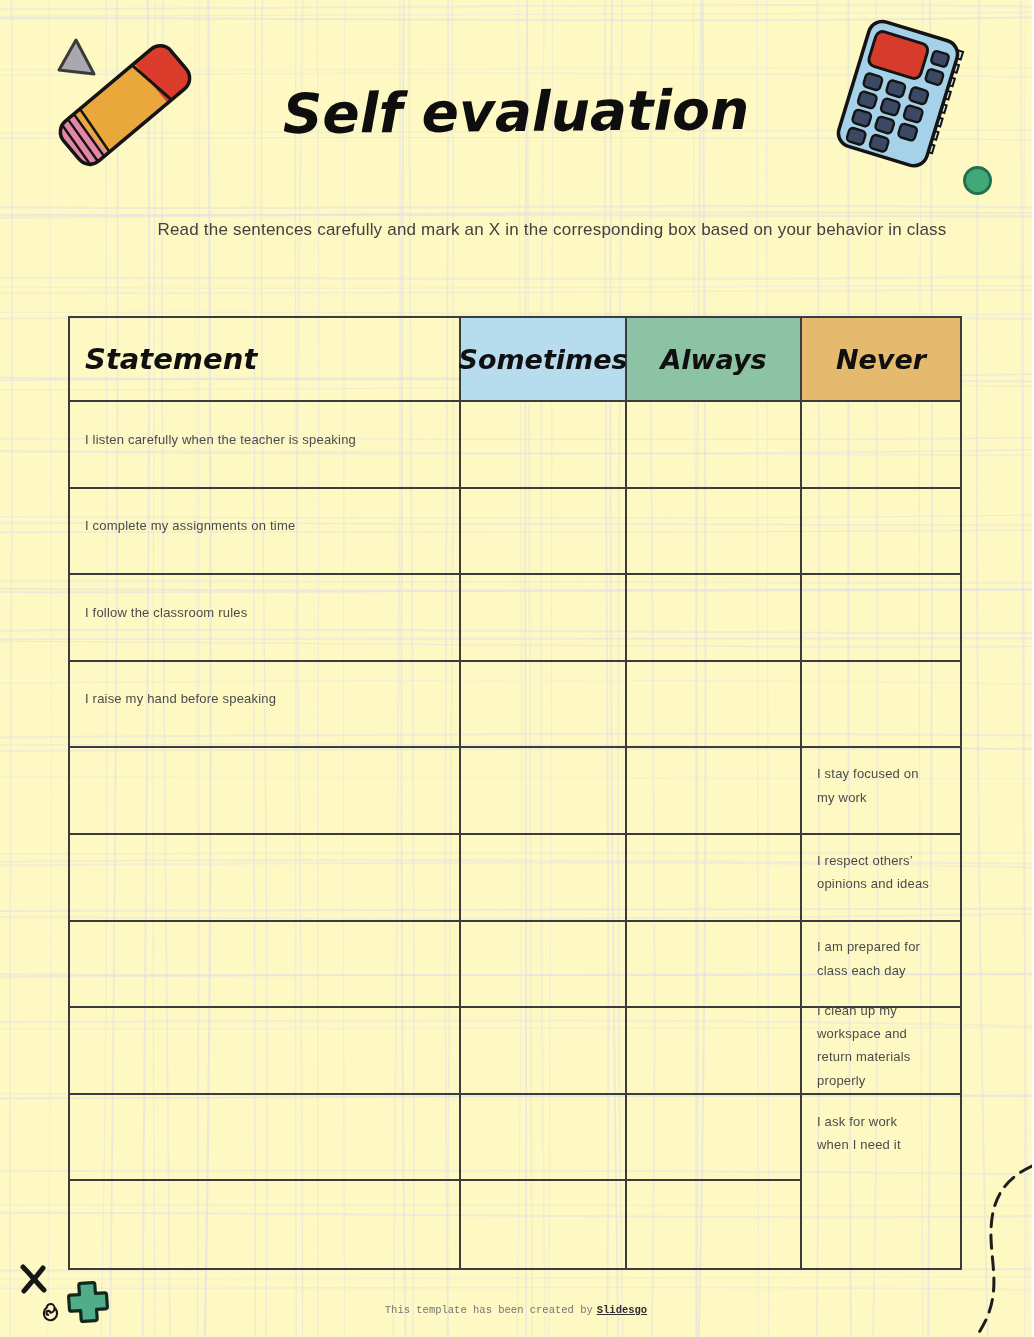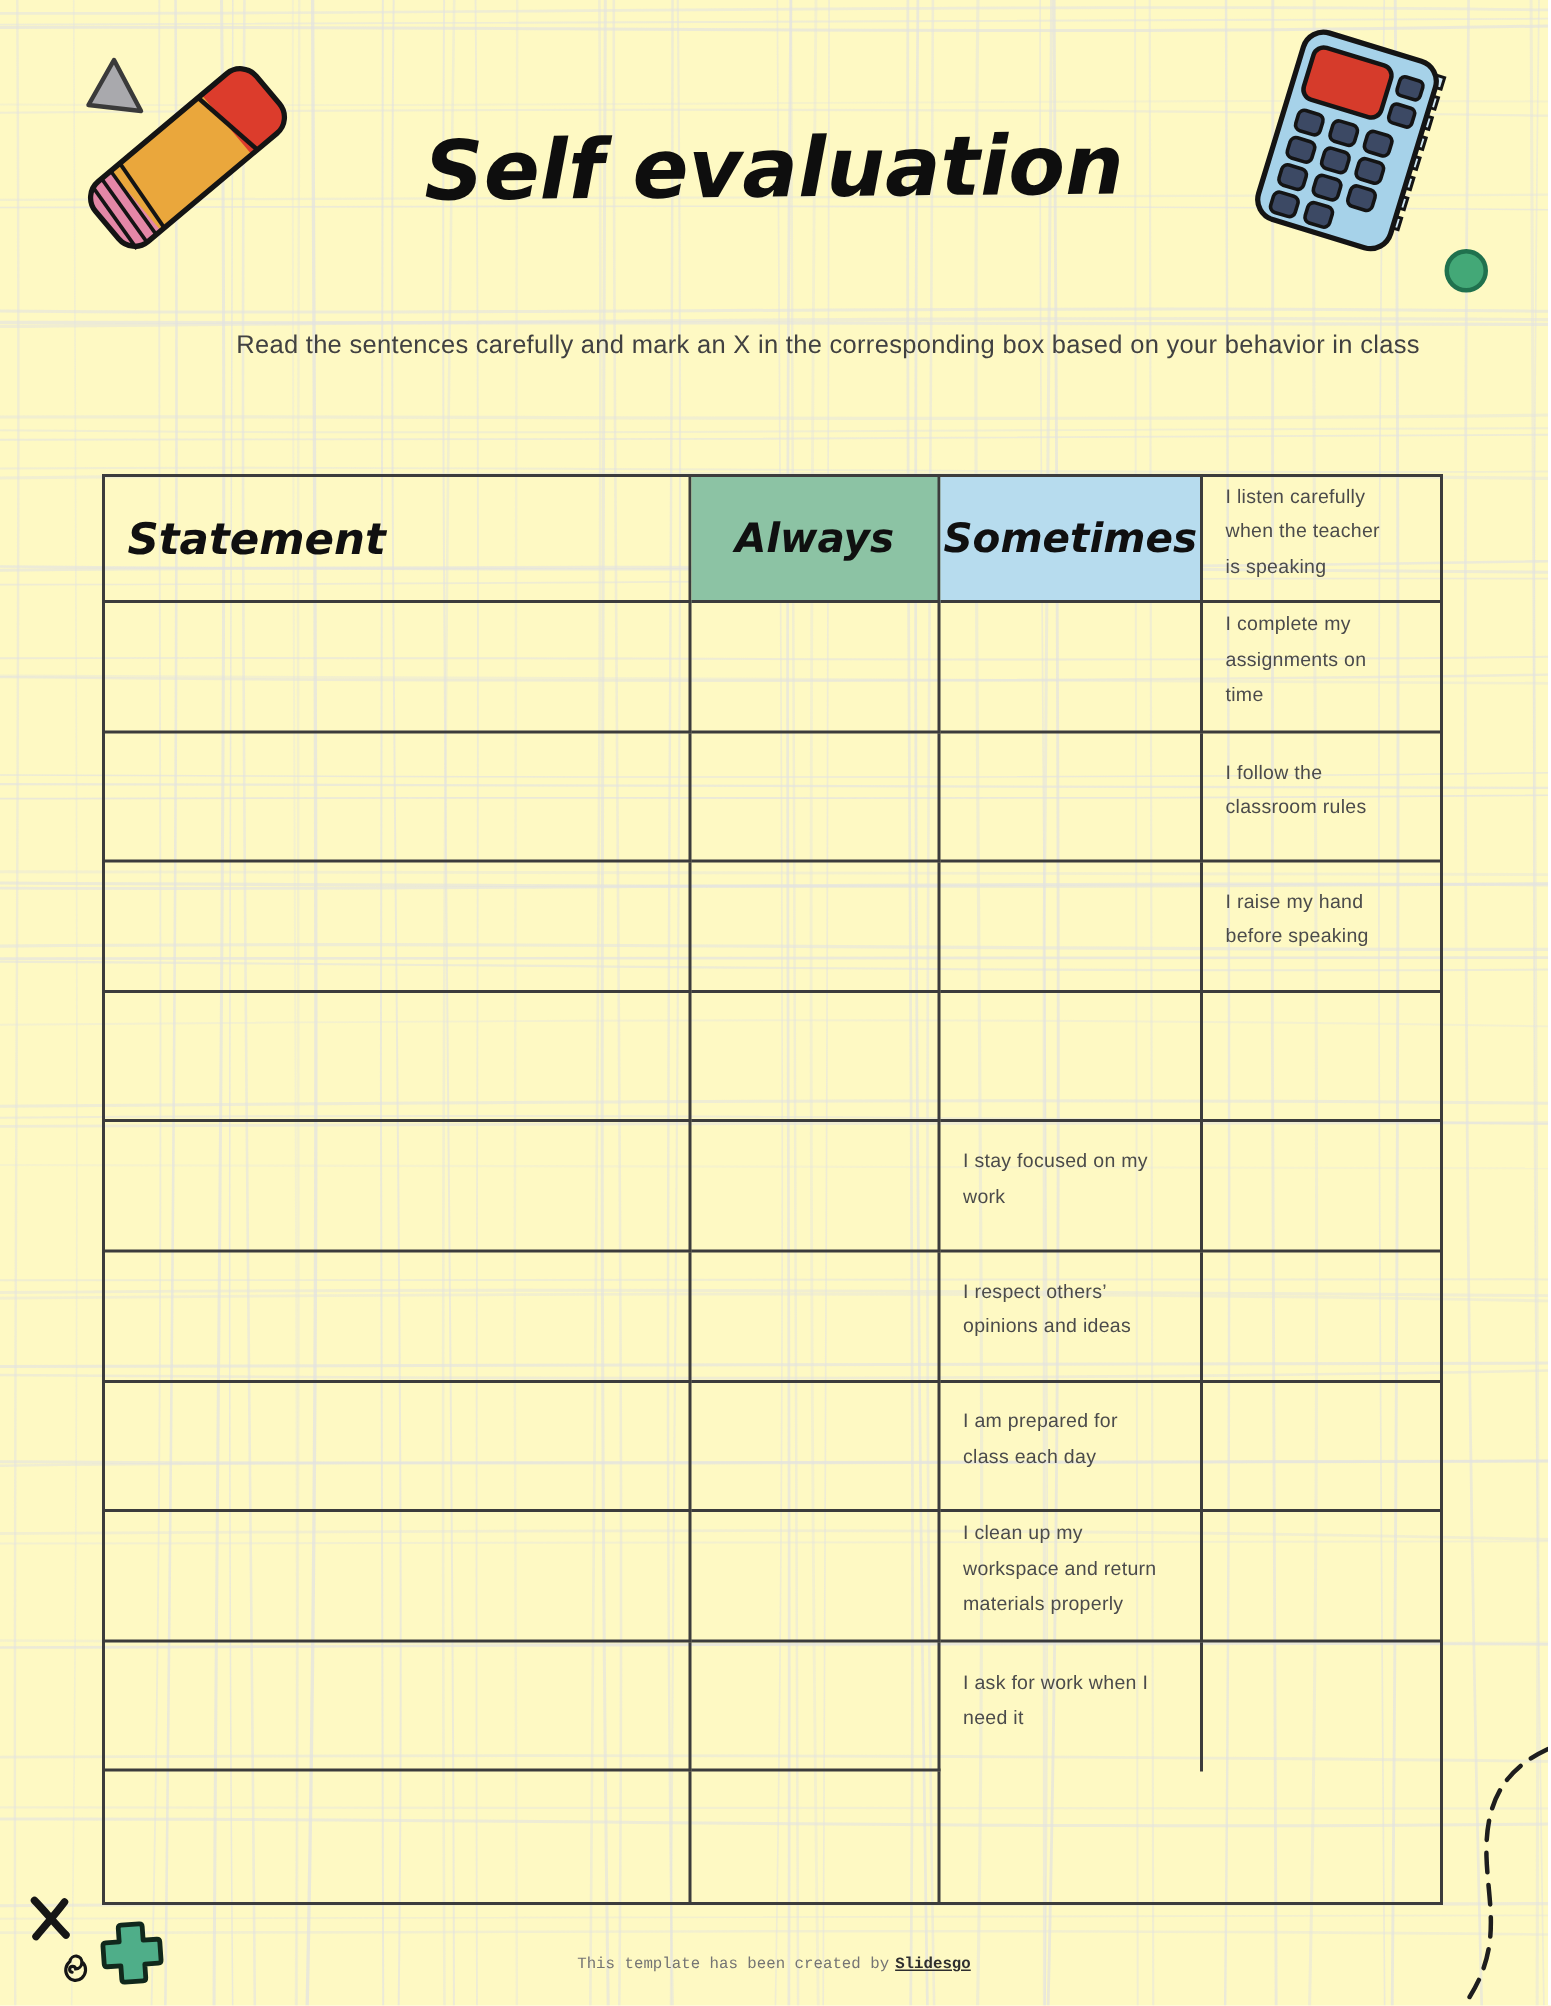--- a/index.html
+++ b/index.html
@@ -201,22 +201,23 @@
       </g>
     </g>
   </svg>
 
   <div id="green-dot" class="deco"></div>
 
   <p id="instruction">Read the sentences carefully and mark an X in the corresponding box based on your behavior in class</p>
 
   <div class="eval-table">
     <div class="cell head statement">Statement</div>
+    <div class="cell head" style="background-color: rgb(183, 220, 238);">Sometimes</div>
     <div class="cell head" style="background-color: rgb(140, 195, 164);">Always</div>
-    <div class="cell head" style="background-color: rgb(183, 220, 238);">Sometimes</div>
+    <div class="cell head" style="background-color: rgb(230, 186, 110);">Never</div>
 
     <div class="cell stmt">I listen carefully when the teacher is speaking</div>
     <div class="cell ans"></div>
     <div class="cell ans"></div>
     <div class="cell ans"></div>
 
     <div class="cell stmt">I complete my assignments on time</div>
     <div class="cell ans"></div>
     <div class="cell ans"></div>
     <div class="cell ans"></div>

